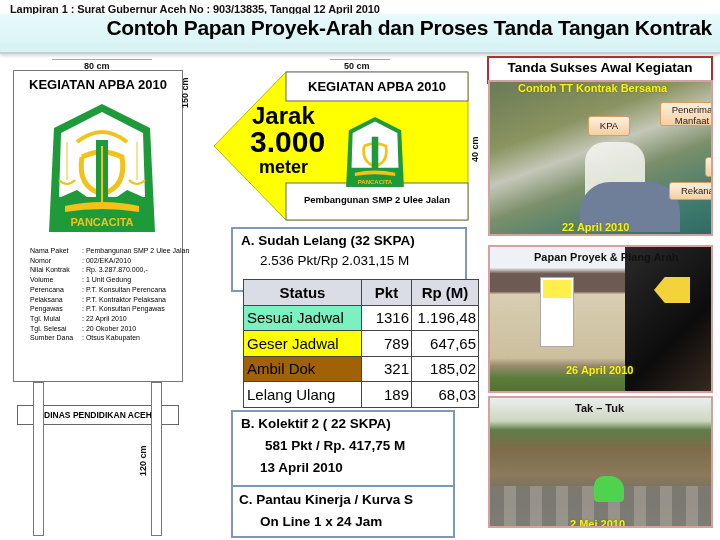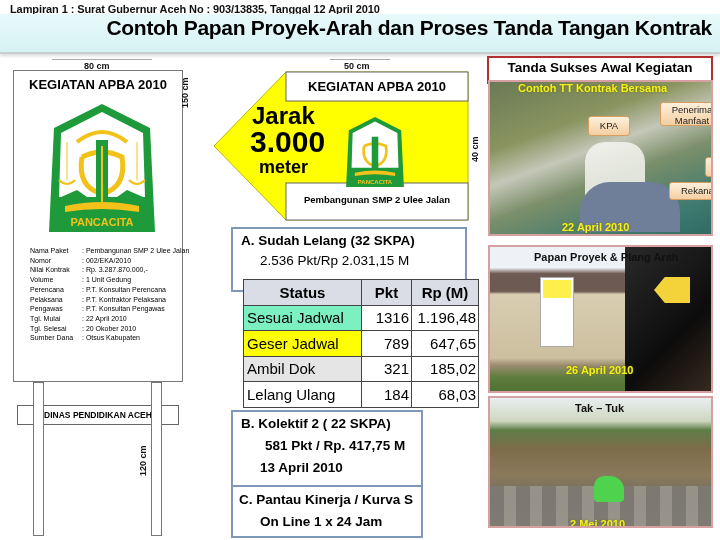--- a/index.html
+++ b/index.html
@@ -49,21 +49,21 @@
   #box-a .l2 { position: absolute; left: 27px; top: 24px; font-size: 13.5px; font-weight: normal; }
 
   
   #status-table { left: 231px; top: 279px; width: 236px; border-collapse: collapse; font-size: 15px; margin-left: 12px; }
   #status-table th, #status-table td { border: 1px solid #444; padding: 0 2px; height: 25.5px; }
   #status-table th { background: #dadde6; font-weight: bold; text-align: center; }
   #status-table td.n { text-align: right; }
   #status-table td.s { text-align: left; padding-left: 3px; }
 
   
-  #box-bc { left: 231px; top: 410px; width: 192px; height: 128px; }
+  #box-bc { left: 231px; top: 410px; width: 224px; height: 128px; }
   #box-b-sep { position: absolute; left: 0; top: 73px; width: 100%; height: 2px; background: #7f98b8; }
   .bc-line { position: absolute; font-size: 13.5px; font-weight: bold; white-space: nowrap; }
 
   
   #tanda-box { left: 487px; top: 56px; width: 226px; height: 28px; border: 2px solid #b03030; background: #fff; text-align: center; font-size: 13.5px; font-weight: bold; line-height: 20px; }
   .photo { border: 2px solid #d7a0a0; overflow: hidden; }
   #photo1 { left: 488px; top: 80px; width: 225px; height: 156px; background: linear-gradient(160deg, #6a7a55 0%, #8a9460 30%, #c5c7b8 45%, #7b8f6a 60%, #3f7a6f 85%, #2f6b61 100%); }
   #photo2 { left: 488px; top: 245px; width: 225px; height: 148px; }
   #photo3 { left: 488px; top: 396px; width: 225px; height: 132px; background: linear-gradient(#e9eef0 0%, #cfd7c0 18%, #5f7d47 25%, #7e6c4a 40%, #8a7a5b 60%, #6e6a60 80%, #8a857a 100%); }
   .ph-caption { position: absolute; font-weight: bold; white-space: nowrap; }
@@ -190,27 +190,27 @@
       <td class="s" style="background:#7cf0c0">Sesuai Jadwal</td>
       <td class="n">1316</td>
       <td class="n">1.196,48</td>
     </tr>
     <tr>
       <td class="s" style="background:#ffff00">Geser Jadwal</td>
       <td class="n">789</td>
       <td class="n">647,65</td>
     </tr>
     <tr>
-      <td class="s" style="background:#e5e5e5">Ambil Dok</td>
+      <td class="s" style="background:#a16207">Ambil Dok</td>
       <td class="n">321</td>
       <td class="n">185,02</td>
     </tr>
     <tr>
       <td class="s" style="background:#ffffff">Lelang Ulang</td>
-      <td class="n">184</td>
+      <td class="n">189</td>
       <td class="n">68,03</td>
     </tr>
   </tbody>
 </table>
 
 <div id="box-bc" class="abs bluebox">
   <div class="bc-line" style="left:8px;top:4px">B.    Kolektif 2 ( 22 SKPA)</div>
   <div class="bc-line" style="left:32px;top:26px">581 Pkt / Rp. 417,75 M</div>
   <div class="bc-line" style="left:27px;top:48px">13 April 2010</div>
   <div id="box-b-sep"></div>

